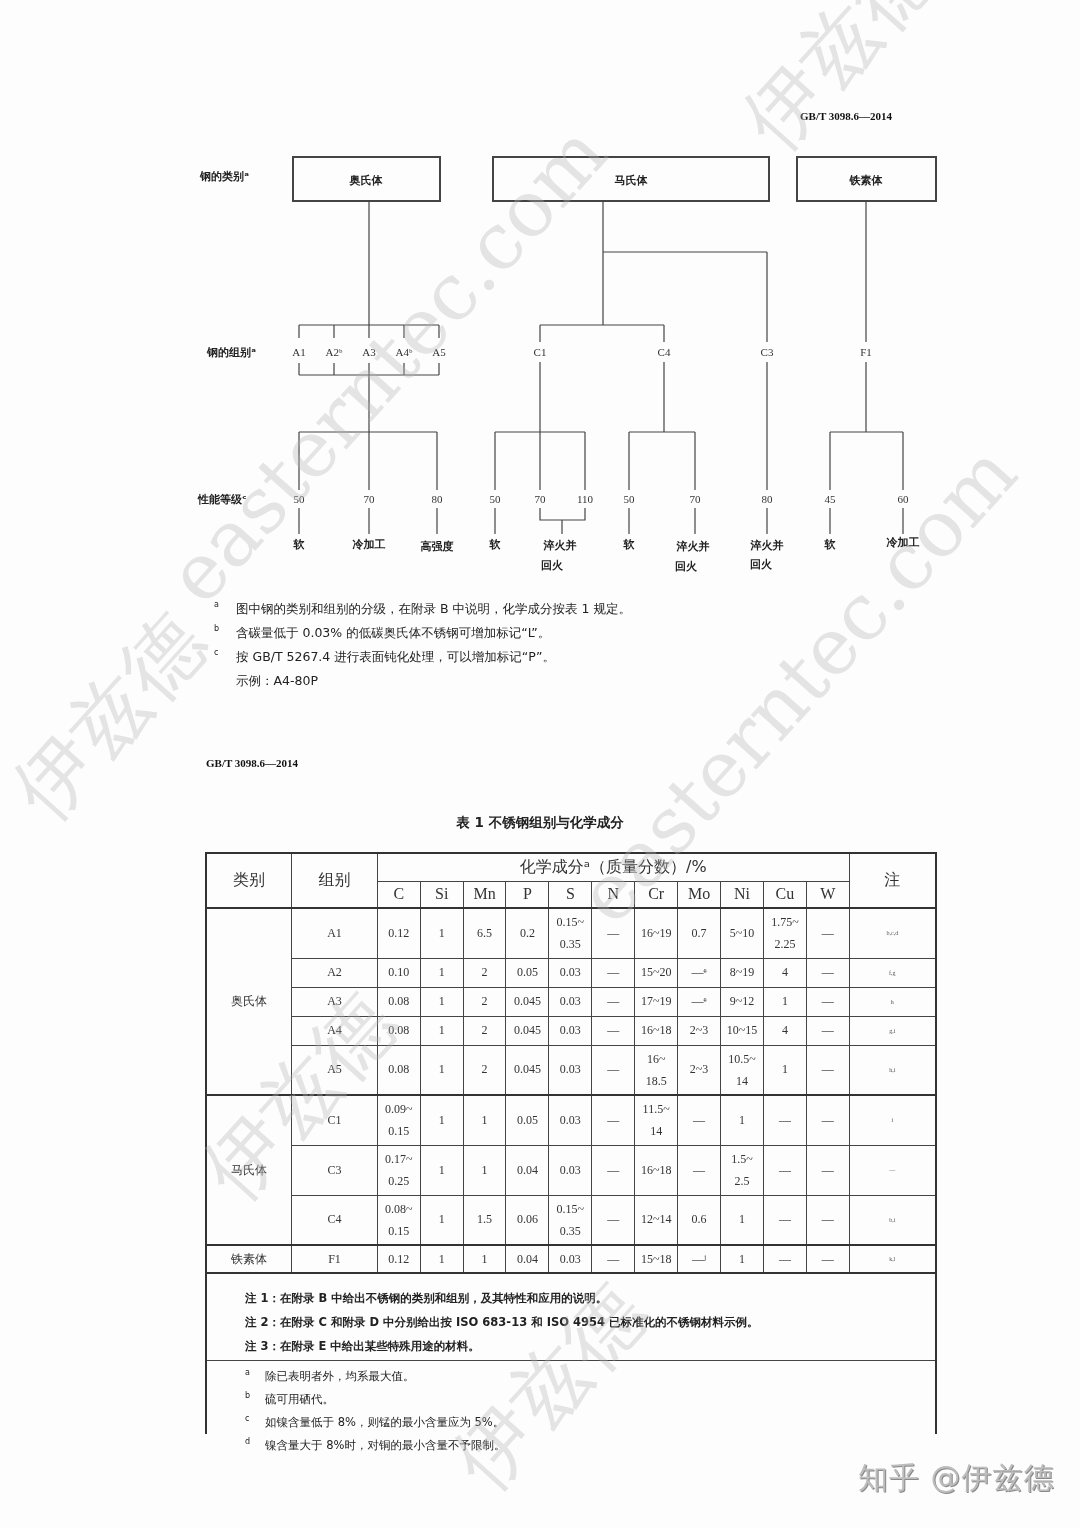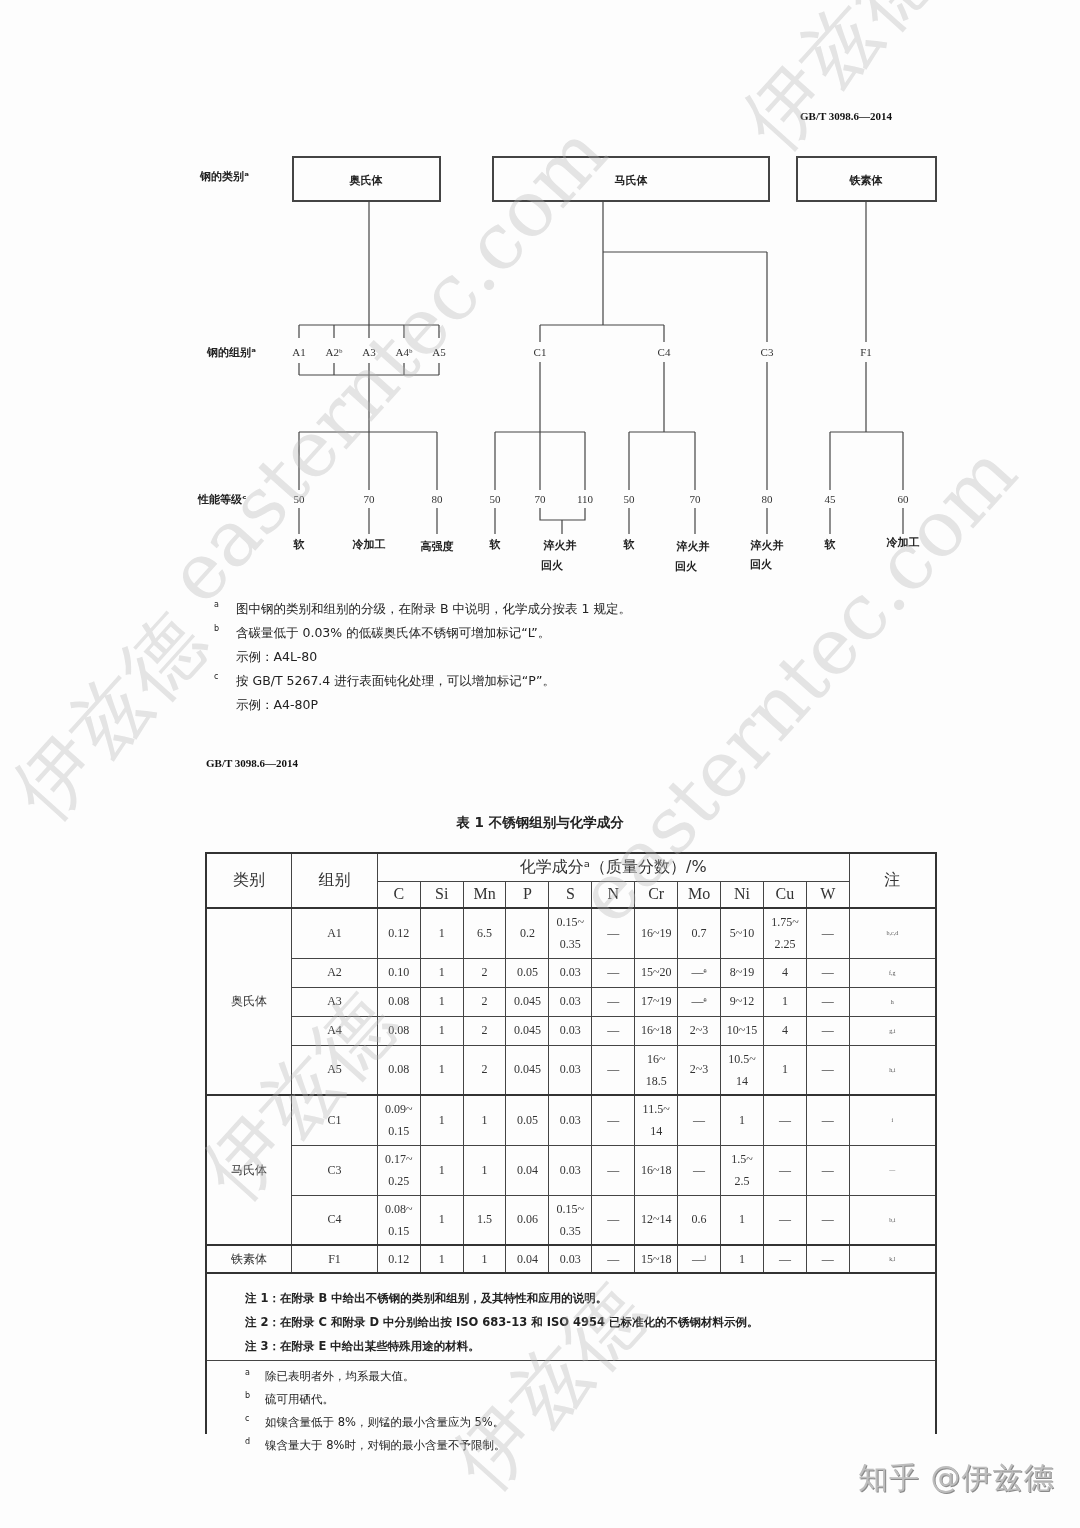--- a/index.html
+++ b/index.html
@@ -152,21 +152,20 @@
 
 <div class="abs legend">
   <div class="item">
     <span class="mark">a</span>
     <span>图中钢的类别和组别的分级，在附录 B 中说明，化学成分按表 1 规定。</span>
   </div>
   <div class="item">
     <span class="mark">b</span>
     <span>含碳量低于 0.03% 的低碳奥氏体不锈钢可增加标记“L”。</span>
   </div>
-  <div class="sub">示例：A4L-80</div>
   <div class="item">
     <span class="mark">c</span>
     <span>按 GB/T 5267.4 进行表面钝化处理，可以增加标记“P”。</span>
   </div>
   <div class="sub">示例：A4-80P</div>
 </div>
 
 <div class="abs hdr hdr-mid">GB/T 3098.6—2014</div>
 
 <div class="abs tbl-title">表 1   不锈钢组别与化学成分</div>

